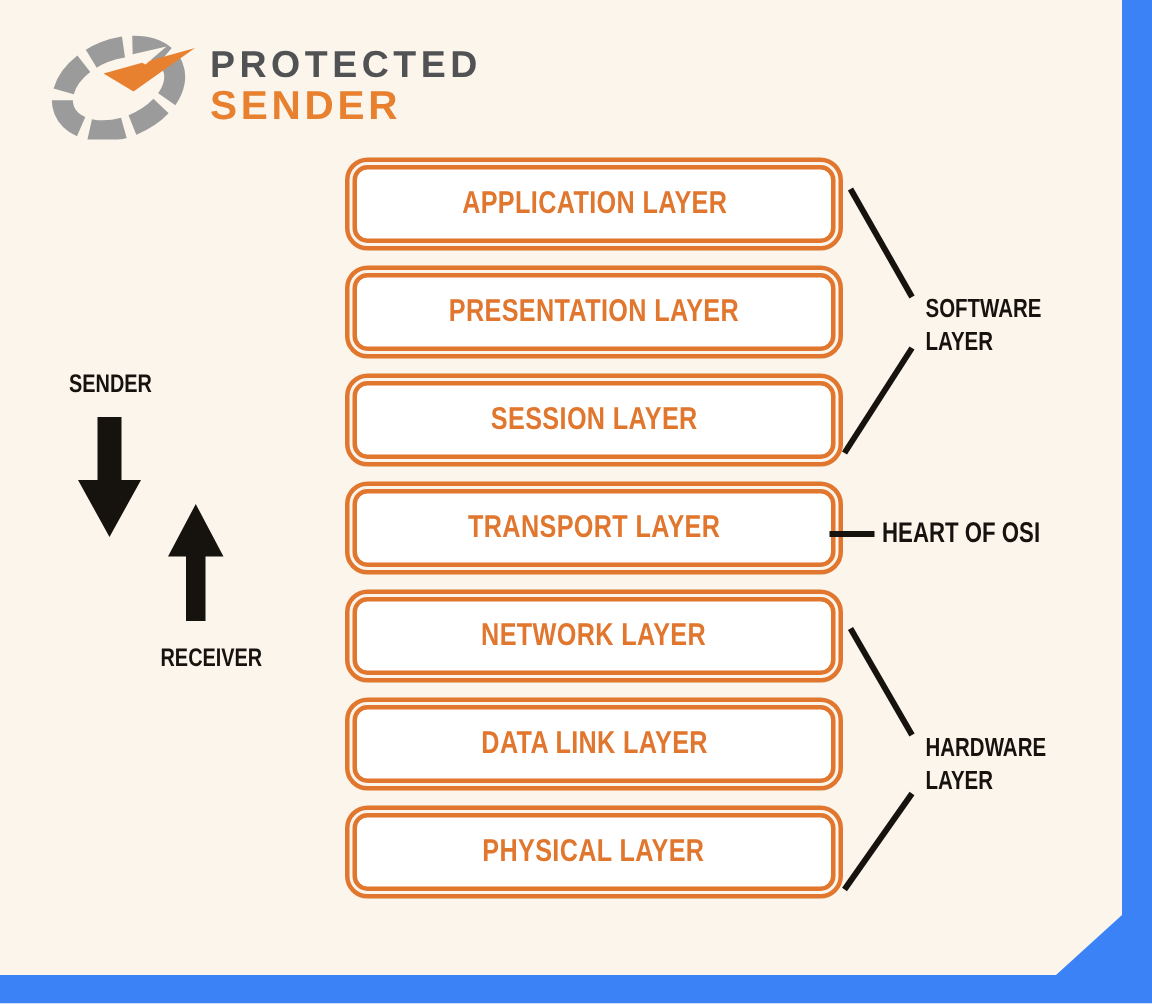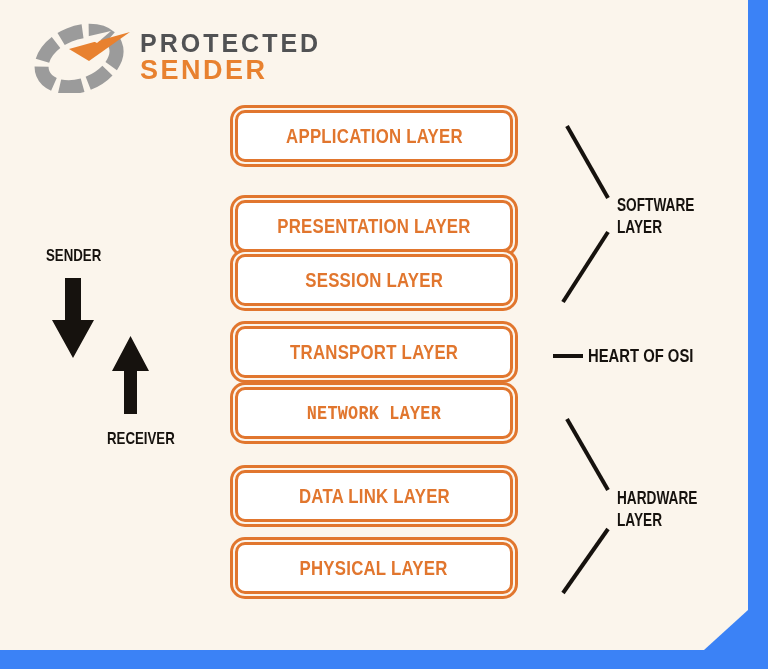--- a/index.html
+++ b/index.html
@@ -42,21 +42,21 @@
     font-size: 27px;
     font-weight: 700;
     letter-spacing: 2.5px;
     color: #E8812F;
   }
 
   
   .layer-box {
     position: absolute;
     left: 230px;
-    width: 288px; height: 62px;
+    width: 332px; height: 62px;
     box-sizing: border-box;
     border: 3px solid #E1762E;
     border-radius: 15px;
     background: #FBF5EC;
   }
   .layer-inner {
     position: absolute;
     inset: 2px;
     border: 3px solid #E1762E;
     border-radius: 10px;
@@ -67,22 +67,22 @@
   }
   .layer-label {
     display: inline-block;
     white-space: nowrap;
     font-size: 21px;
     font-weight: 700;
     letter-spacing: 0.3px;
     color: #E1762E;
     transform: scaleX(0.8);
   }
-  .b1 { top: 105px; } .b2 { top: 177px; margin-top: 18px; } .b3 { top: 249px; }
-  .b4 { top: 321px; } .b5 { top: 382px; font-family: Liberation Mono, monospace; } .b6 { top: 465px; }
+  .b1 { top: 105px; } .b2 { top: 177px; } .b3 { top: 249px; }
+  .b4 { top: 321px; } .b5 { top: 393px; } .b6 { top: 465px; }
   .b7 { top: 537px; }
 
   
   .black-label {
     position: absolute;
     display: inline-block;
     white-space: nowrap;
     font-weight: 700;
     color: #16120E;
     font-size: 17px;

